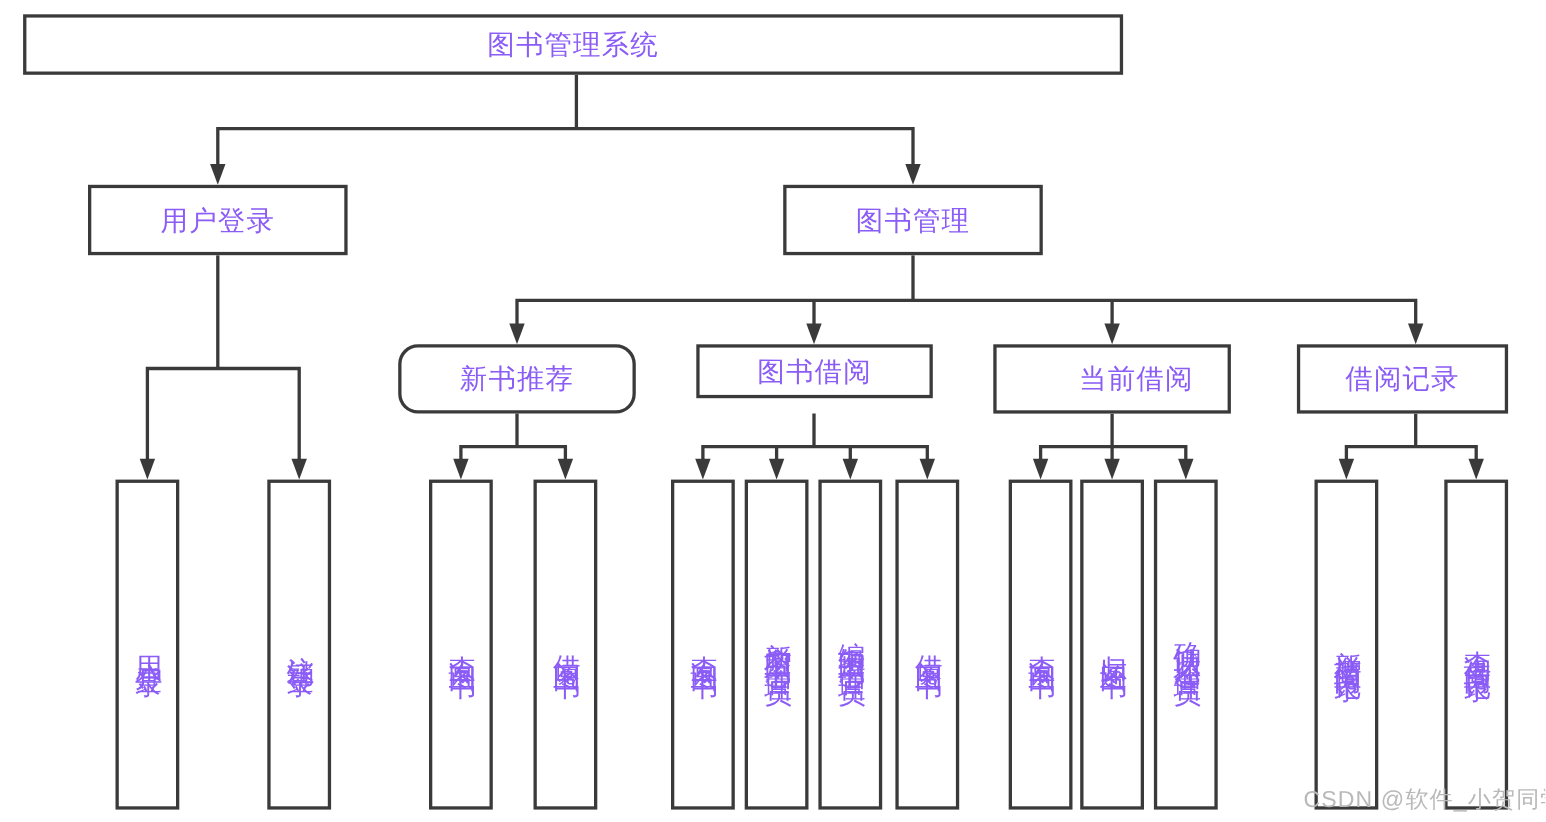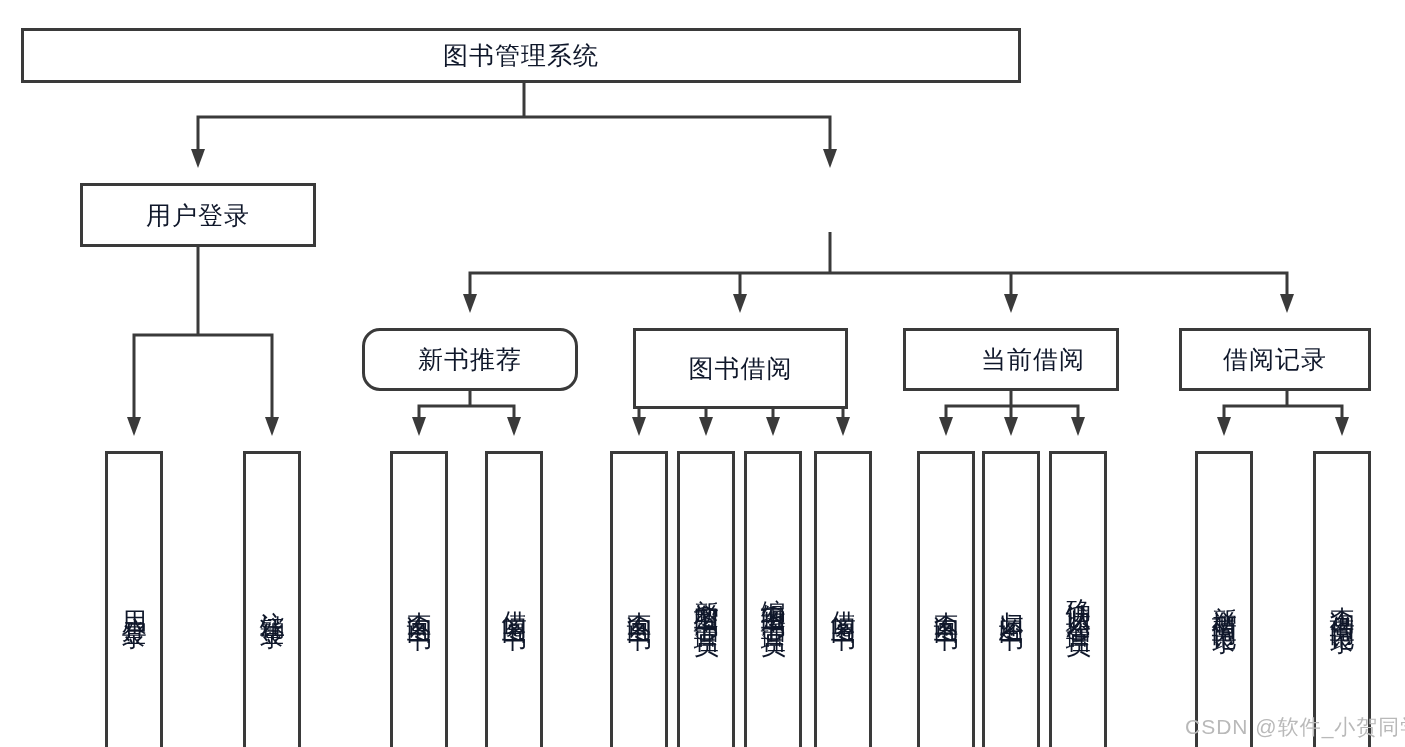--- a/index.html
+++ b/index.html
@@ -23,22 +23,21 @@
     height: 747px;
   }
   .box {
     position: absolute;
     background: #ffffff;
     border: 3px solid #3a3a3a;
     box-sizing: border-box;
     display: flex;
     align-items: center;
     justify-content: center;
-    color: #0f172a;
-    margin-top: 15px;
+    color: #8b5cf6;
   }
   .hlabel {
     font-size: 25px;
     letter-spacing: 1px;
     white-space: nowrap;
   }
   .vlabel {
     writing-mode: vertical-rl;
     text-orientation: mixed;
     font-size: 25px;
@@ -97,25 +96,28 @@
     </g>
   </svg>
 
   <div class="box" style="left:21px; top:13px; width:1000px; height:55px;">
     <span class="hlabel">图书管理系统</span>
   </div>
 
   <div class="box" style="left:80px; top:168px; width:236px; height:64px;">
     <span class="hlabel">用户登录</span>
   </div>
+  <div class="box" style="left:712px; top:168px; width:236px; height:64px;">
+    <span class="hlabel">图书管理</span>
+  </div>
 
   <div class="box" style="left:362px; top:313px; width:216px; height:63px;border-radius:18px;">
     <span class="hlabel">新书推荐</span>
   </div>
-  <div class="box" style="left:633px; top:313px; width:215px; height:81px;">
+  <div class="box" style="left:633px; top:313px; width:215px; height:49px;">
     <span class="hlabel">图书借阅</span>
   </div>
   <div class="box" style="left:903px; top:313px; width:216px; height:63px;padding-left:44px;">
     <span class="hlabel">当前借阅</span>
   </div>
   <div class="box" style="left:1179px; top:313px; width:192px; height:63px;">
     <span class="hlabel">借阅记录</span>
   </div>
 
   <div class="box" style="left:105px; top:436px; width:58px; height:300px;">

